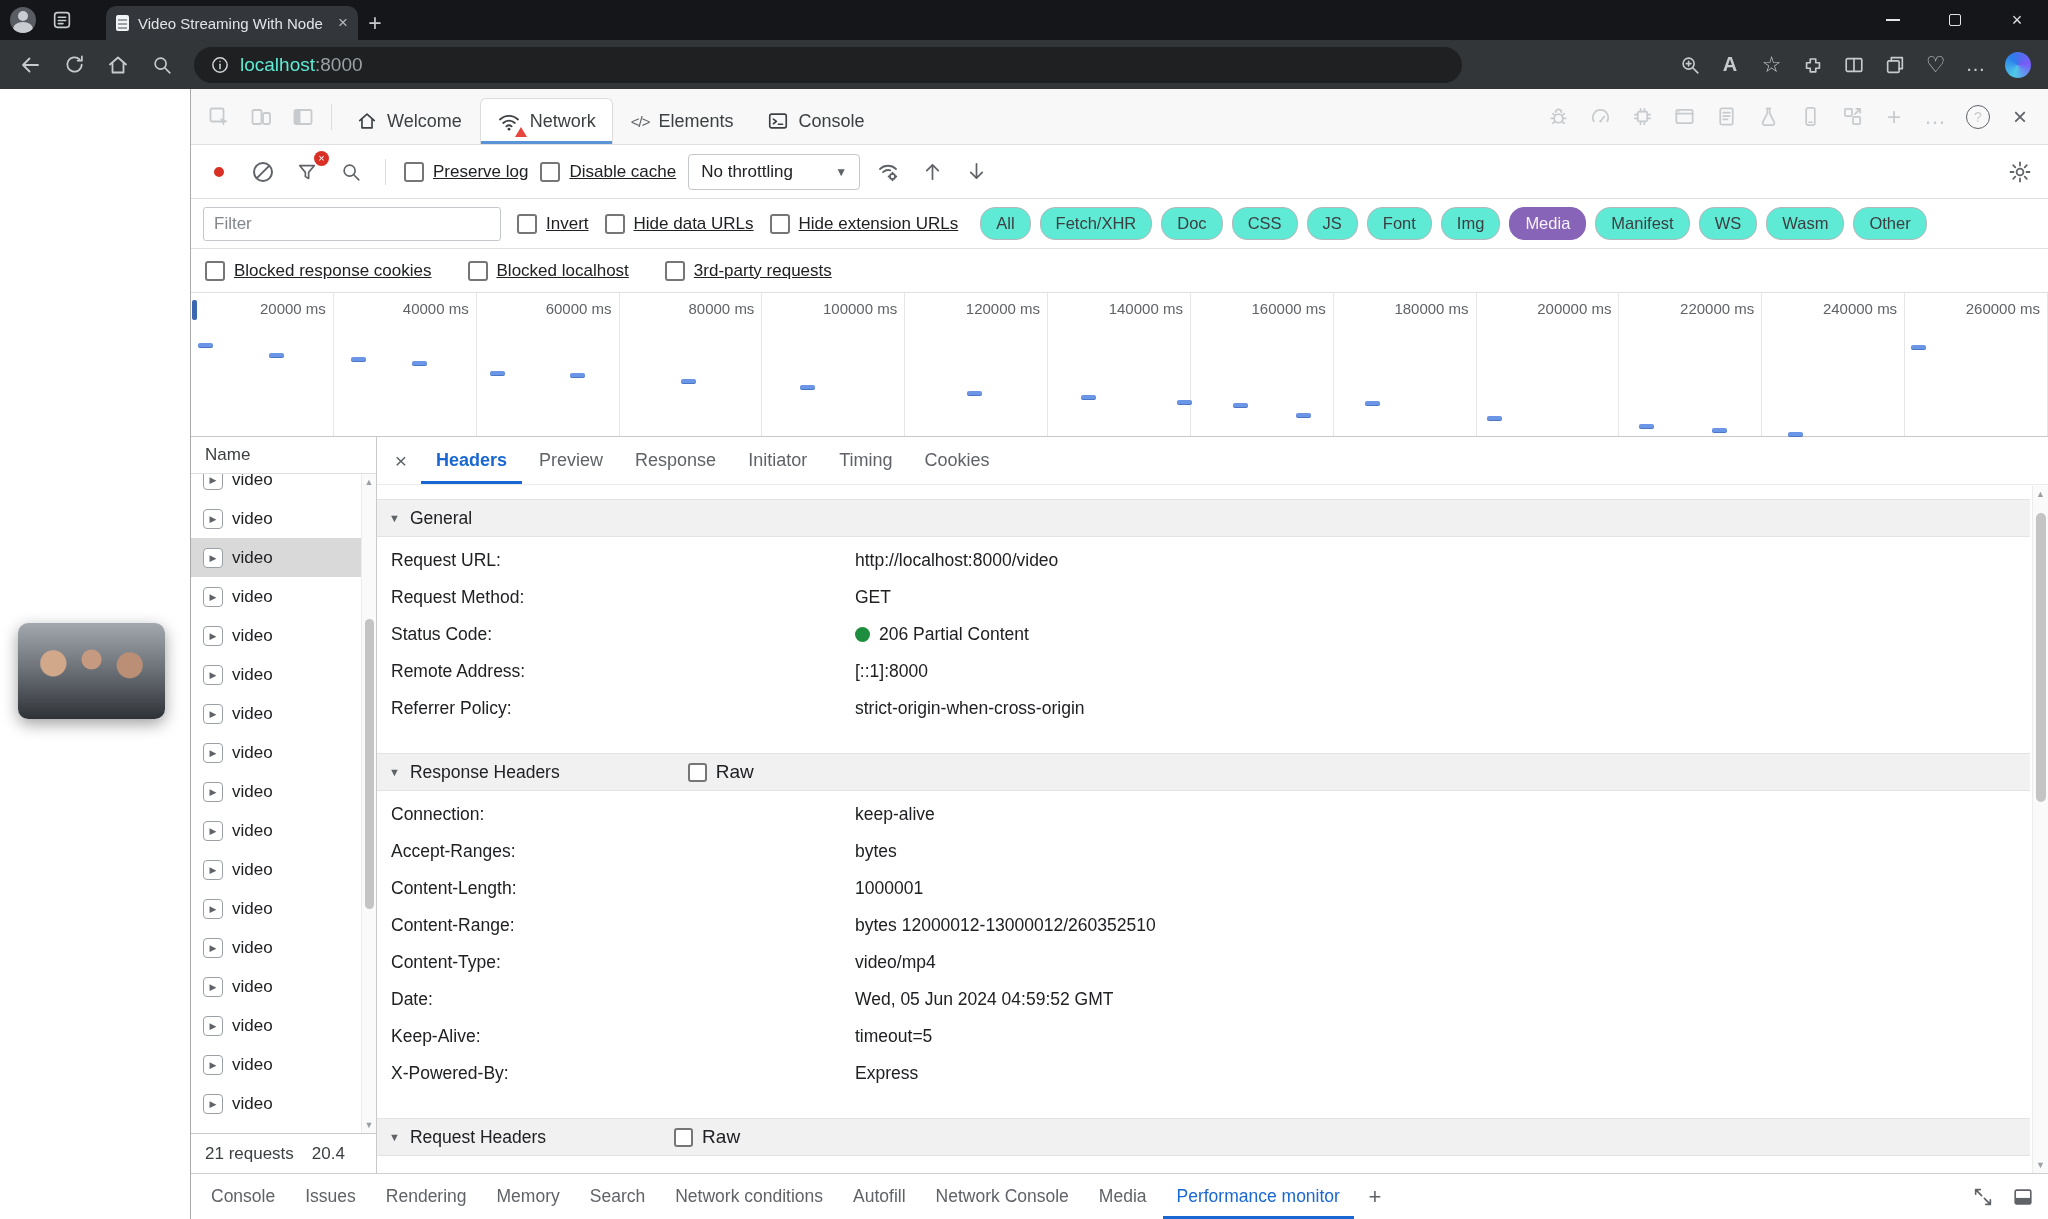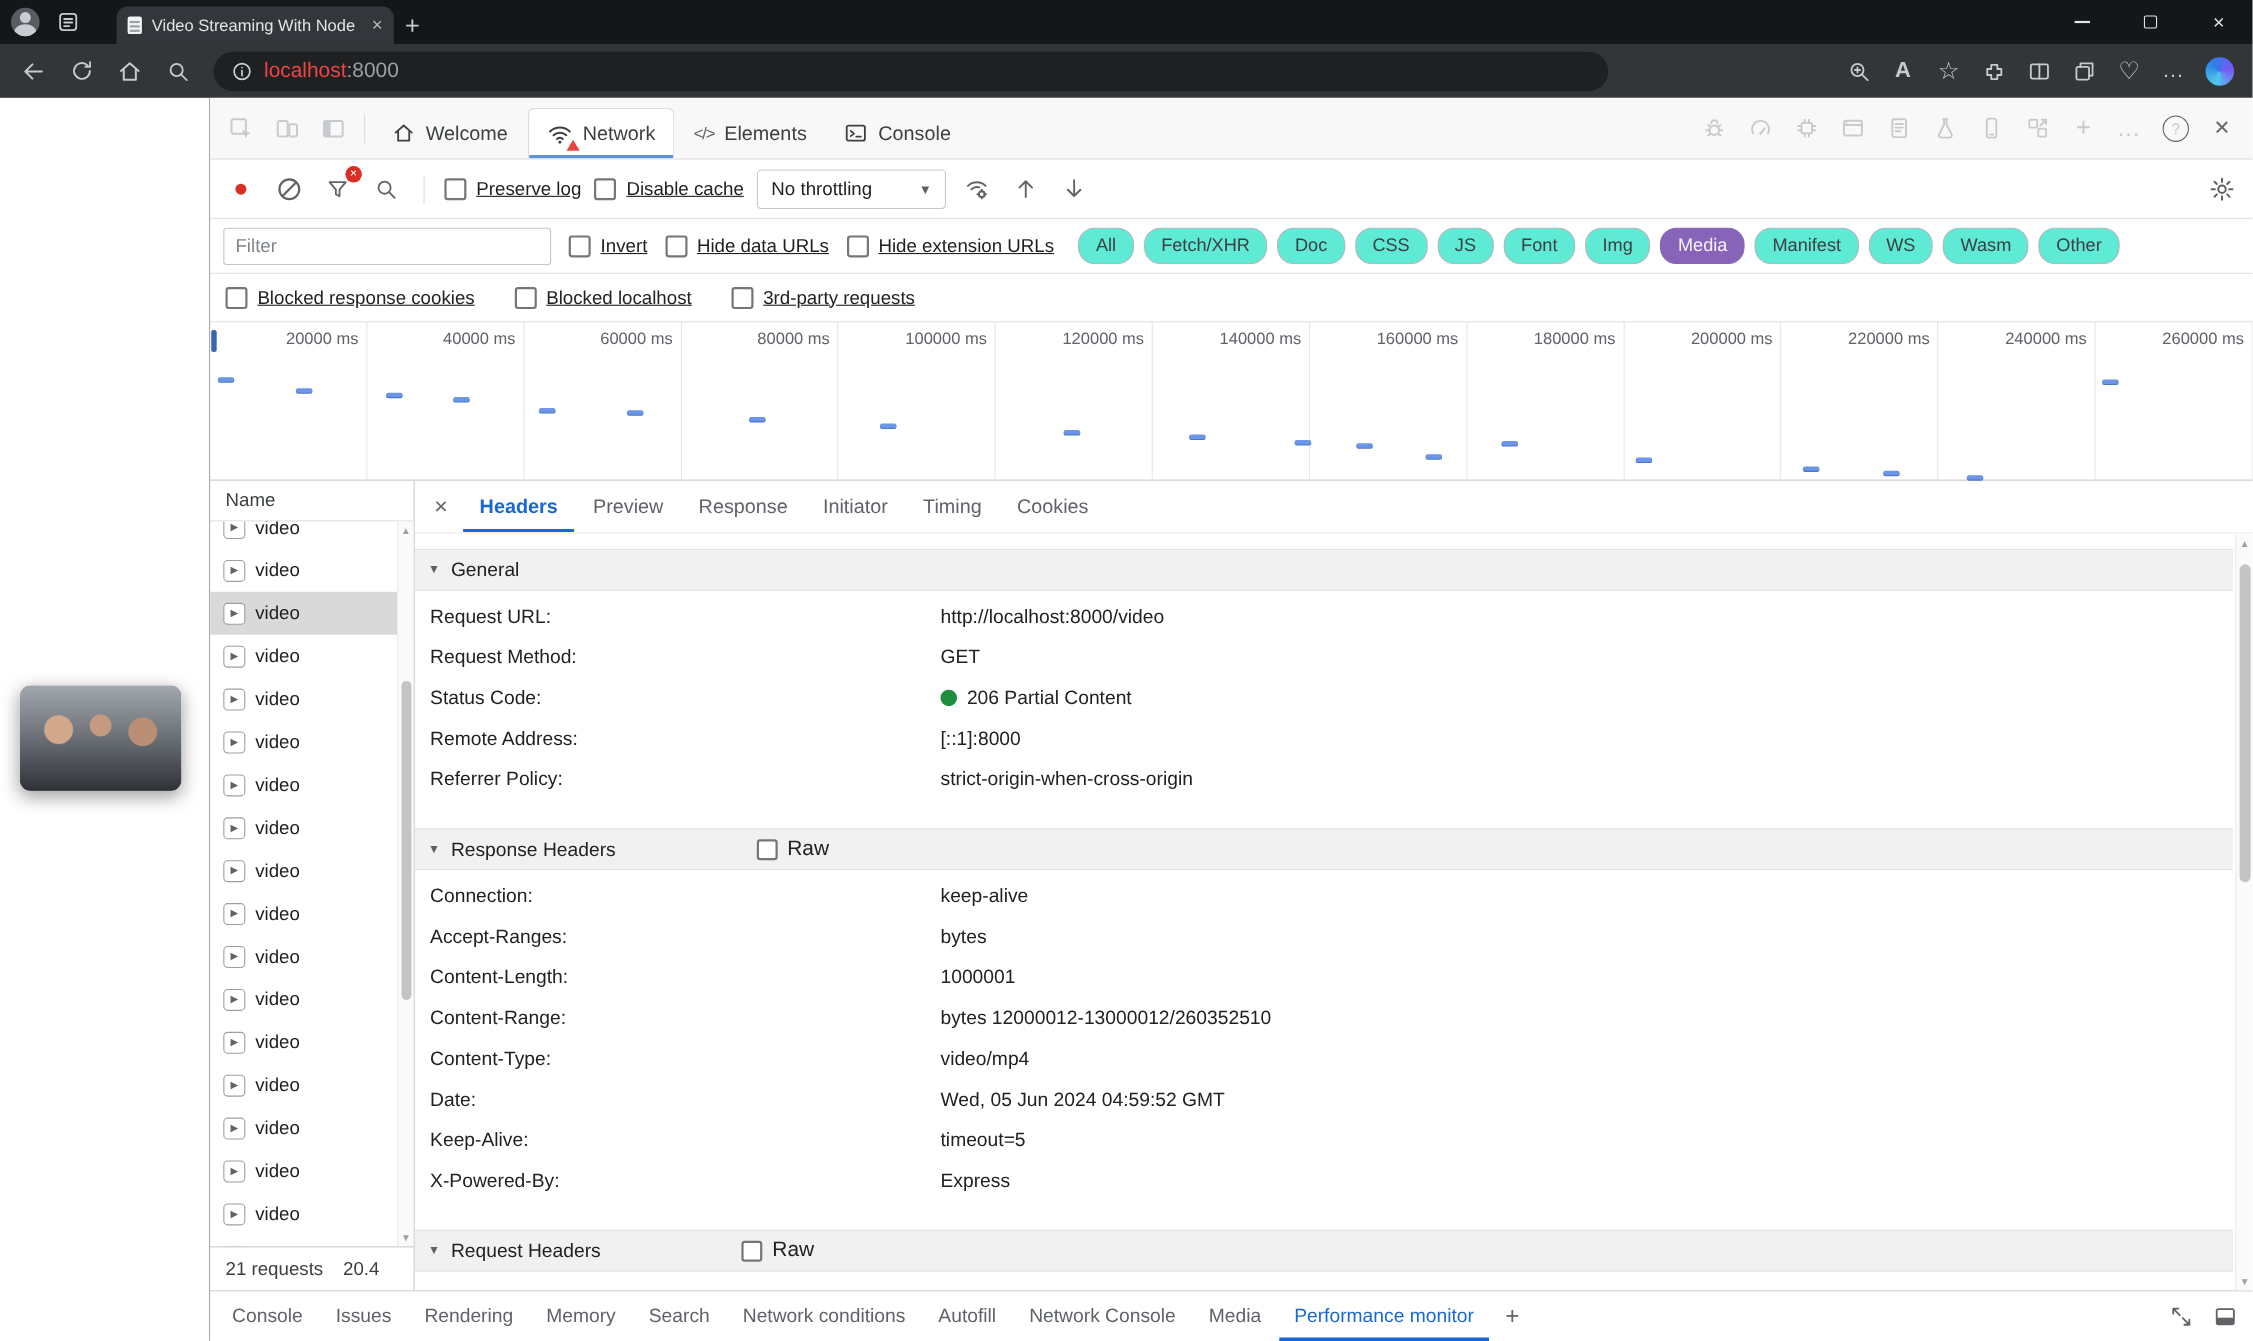--- a/index.html
+++ b/index.html
@@ -25,21 +25,21 @@
   .newtab { width:34px; height:34px; font-size:23px; color:#c8cbce; }
   .tb-spacer { flex:1; }
   .wc { width:62px; height:40px; display:flex; align-items:center; justify-content:center; color:#e2e4e7; font-size:18px; }
   .min-glyph { width:14px; height:2px; background:#e2e4e7; display:block; }
   .max-glyph { width:12px; height:12px; border:1.6px solid #e2e4e7; border-radius:2px; display:block; }
 
   
   .toolbar { height:49px; background:#323639; display:flex; align-items:center; padding:0 10px; gap:4px; color:#d0d3d6; }
   .toolbar .nav { width:40px; height:40px; }
   .addr { flex:1; max-width:1268px; height:36px; background:#1e2022; border-radius:18px; display:flex; align-items:center; gap:10px; padding:0 16px; margin:0 8px; }
-  .addr .host { color:#ef4444; font-size:19px; }
+  .addr .host { color:#5eead4; font-size:19px; }
   .addr .port { color:#9aa0a6; font-size:19px; }
   .tool-right { display:flex; align-items:center; margin-left:auto; }
   .tool-right .ibtn { width:41px; height:40px; font-size:20px; }
   .copilot { width:26px; height:26px; border-radius:50%; background:conic-gradient(from 200deg,#4ec9e8,#2b7de9,#7a5af8,#4ec9e8); }
   .read-aloud { font-size:17px; font-weight:bold; letter-spacing:1px; }
 
   
   .page-area { position:absolute; left:0; top:89px; width:190px; bottom:0; background:#ffffff; }
   .pip { position:absolute; left:18px; top:534px; width:147px; height:96px; border-radius:10px; box-shadow:0 5px 16px rgba(0,0,0,.38);
     background:

